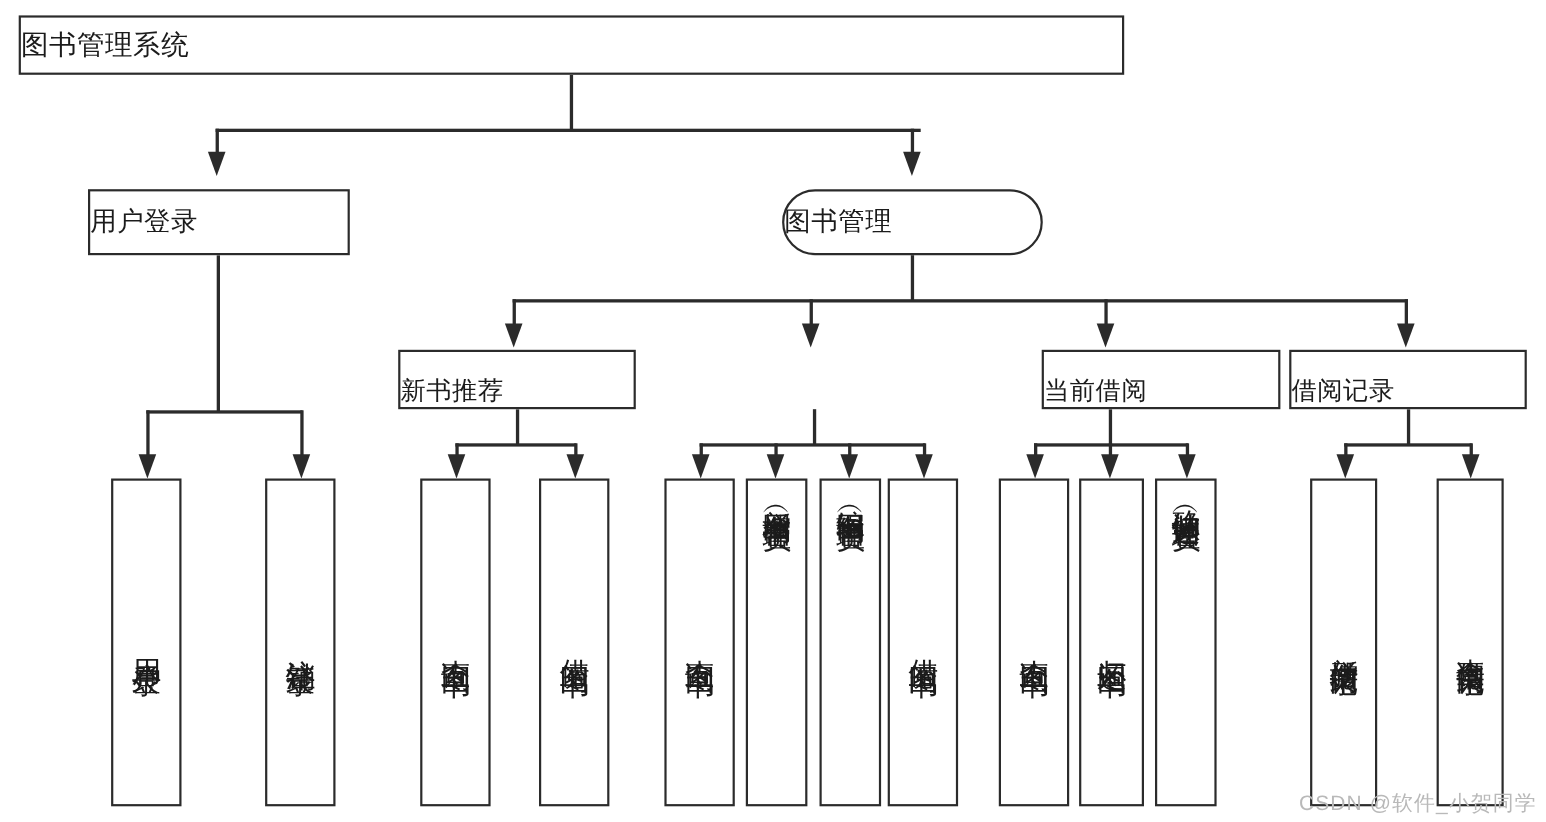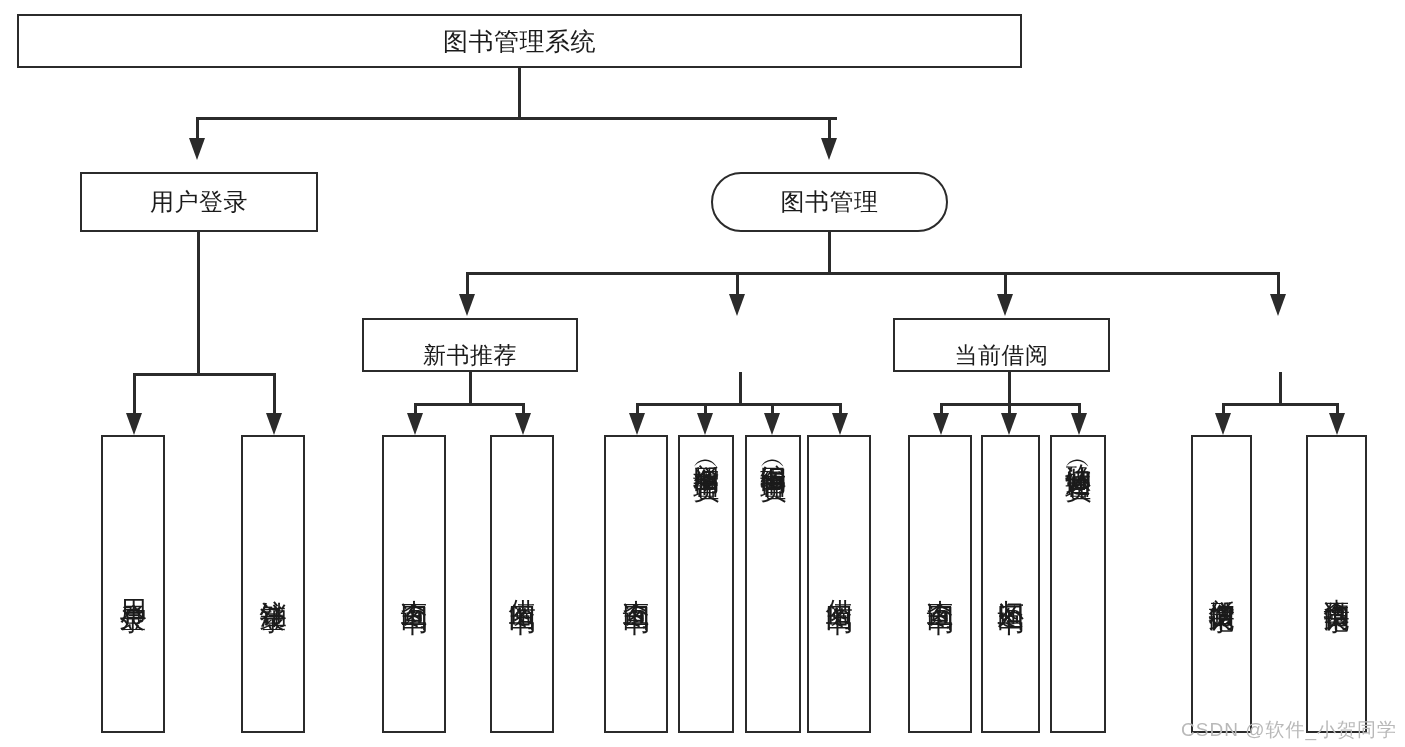--- a/index.html
+++ b/index.html
@@ -16,21 +16,21 @@
     overflow:hidden;
   }
   
   .node{
     position:absolute;
     box-sizing:border-box;
     border:2.5px solid #2b2b2b;
     background:#ffffff;
     display:flex;
     align-items:center;
-    justify-content:center;
+    justify-content:flex-start;
     color:#1b1b1b;
     z-index:3;
   }
   .node .label{
     display:block;
     line-height:1.12;
     letter-spacing:.5px;
     white-space:nowrap;
   }
   .node.root .label{font-size:25px;}
@@ -119,22 +119,25 @@
   <div class="ln v" style="left:736px;top:272px;height:24px;"></div>
   <div class="arrow" style="left:729px;top:294px;"></div>
   <div class="ln v" style="left:1004px;top:272px;height:24px;"></div>
   <div class="arrow" style="left:997px;top:294px;"></div>
   <div class="ln v" style="left:1277px;top:272px;height:24px;"></div>
   <div class="arrow" style="left:1270px;top:294px;"></div>
 
   <div class="node lvl3" style="left:362px;top:318px;width:216px;height:54px;">
     <span class="label">新书推荐</span>
   </div>
-  <div class="node lvl3" style="left:893px;top:318px;width:217px;height:54px;">
+  <div class="node lvl3" style="left:947px;top:318px;width:217px;height:54px;">
     <span class="label">当前借阅</span>
+  </div>
+  <div class="node lvl3" style="left:1172px;top:318px;width:216px;height:54px;">
+    <span class="label">借阅记录</span>
   </div>
 
   <div class="ln v" style="left:469px;top:372px;height:33px;"></div>
   <div class="ln h" style="left:414px;top:403px;width:110px;"></div>
   <div class="ln v" style="left:414px;top:403px;height:12px;"></div>
   <div class="arrow" style="left:407px;top:413px;"></div>
   <div class="ln v" style="left:522px;top:403px;height:12px;"></div>
   <div class="arrow" style="left:515px;top:413px;"></div>
 
   <div class="ln v" style="left:739px;top:372px;height:33px;"></div>

